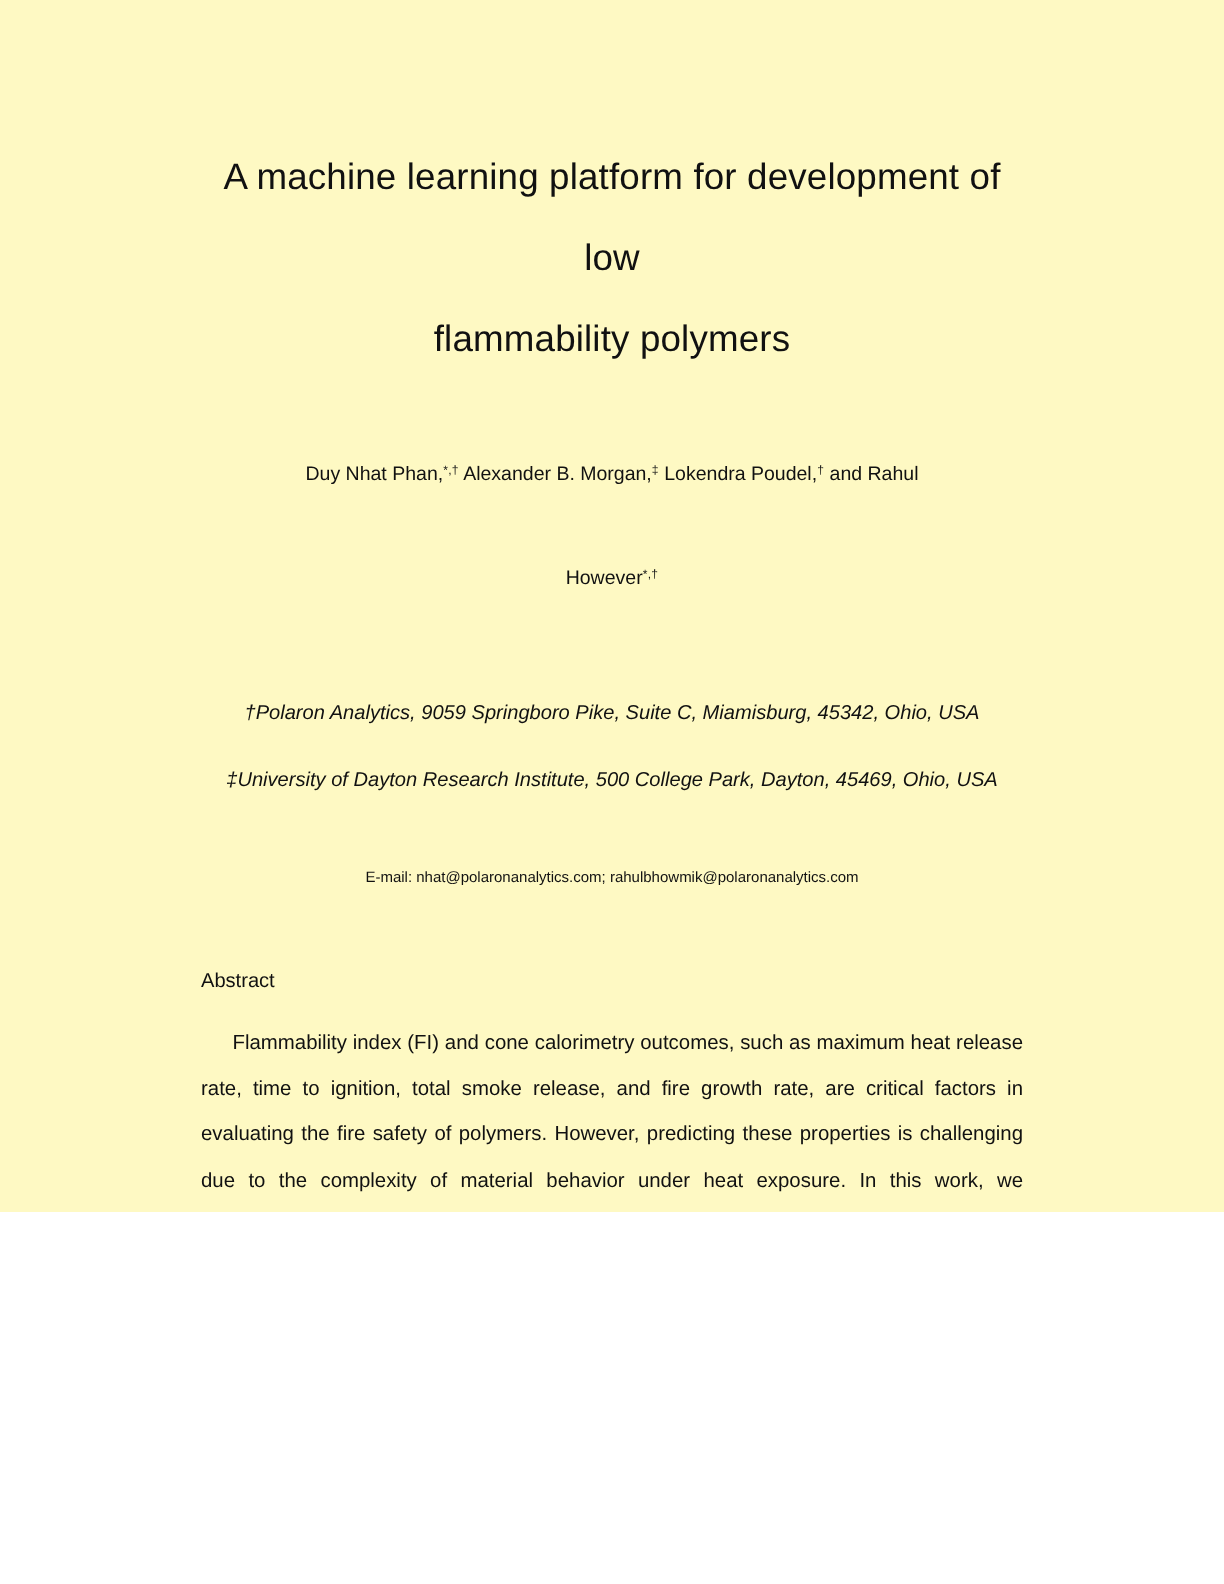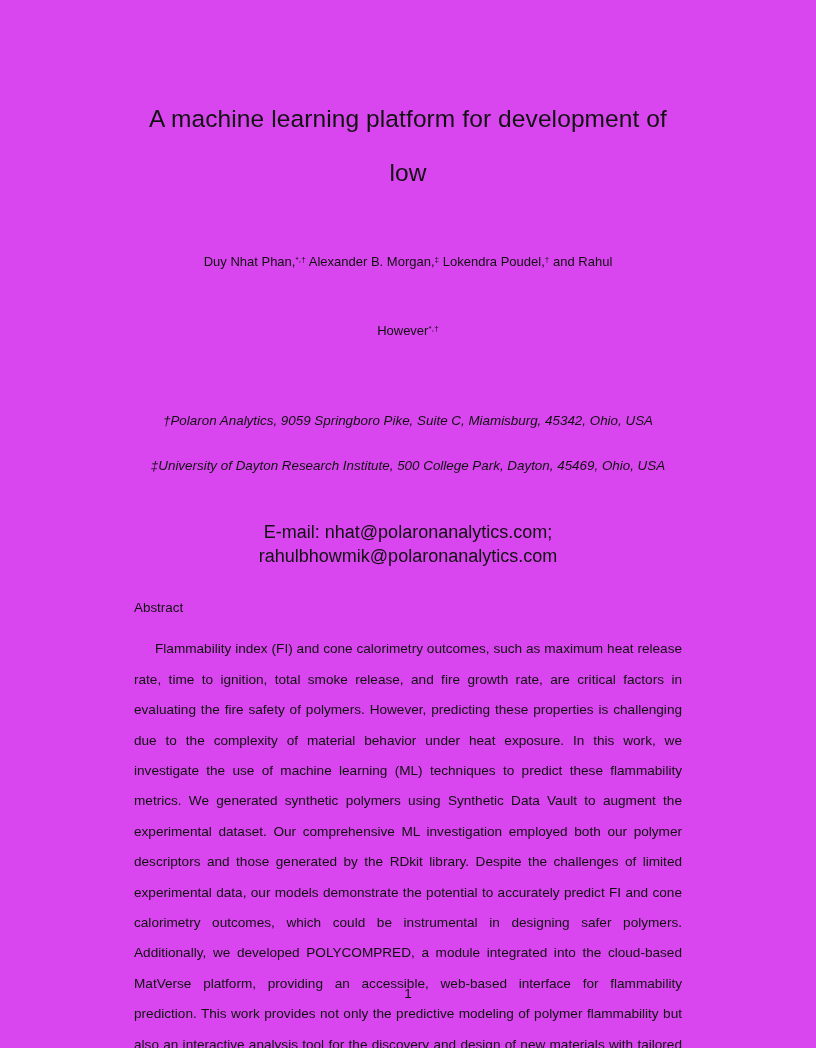--- a/index.html
+++ b/index.html
@@ -8,22 +8,22 @@
     background: #ffffff;
   }
   body {
     font-family: "Liberation Sans", sans-serif;
     color: #0d0d0d;
     -webkit-font-smoothing: antialiased;
   }
   .page {
     position: relative;
     width: 816px;
-    height: 1048px;
-    background: #d946ef;
+    height: 808px;
+    background: #fef9c3;
     overflow: hidden;
     box-sizing: border-box;
   }
   .content {
     position: absolute;
     left: 134px;
     top: 0;
     width: 548px;
   }
 
@@ -63,23 +63,23 @@
     margin: 16px;
     font-style: italic;
     font-size: 13.4px;
     line-height: 29px;
     text-align: center;
     color: #111111;
   }
 
   
   .email-line {
-    margin: 0;
+    margin: 16px;
     padding-top: 24px;
-    font-size: 18px;
+    font-size: 10px;
     line-height: 24px;
     text-align: center;
     color: #111111;
   }
 
   
   .abstract-heading {
     margin: 0;
     padding-top: 28px;
     font-size: 13.4px;
@@ -119,20 +119,21 @@
 </style>
 </head>
 <body>
 
 <div class="page">
 
   <div class="content">
 
     <h1 class="title">
       <span>A machine learning platform for development of low</span><br>
+      <span>flammability polymers</span>
     </h1>
 
     <div class="authors">
       <span>Duy Nhat Phan,</span><span class="sup">*,†</span><span> Alexander B. Morgan,</span><span class="sup">‡</span><span> Lokendra Poudel,</span><span class="sup">†</span><span> and Rahul</span><br>
       <span>However</span><span class="sup">*,†</span>
     </div>
 
     <div class="affiliations">
       <p class="affiliation">†Polaron Analytics, 9059 Springboro Pike, Suite C, Miamisburg, 45342, Ohio, USA</p>
       <p class="affiliation">‡University of Dayton Research Institute, 500 College Park, Dayton, 45469, Ohio, USA</p>

